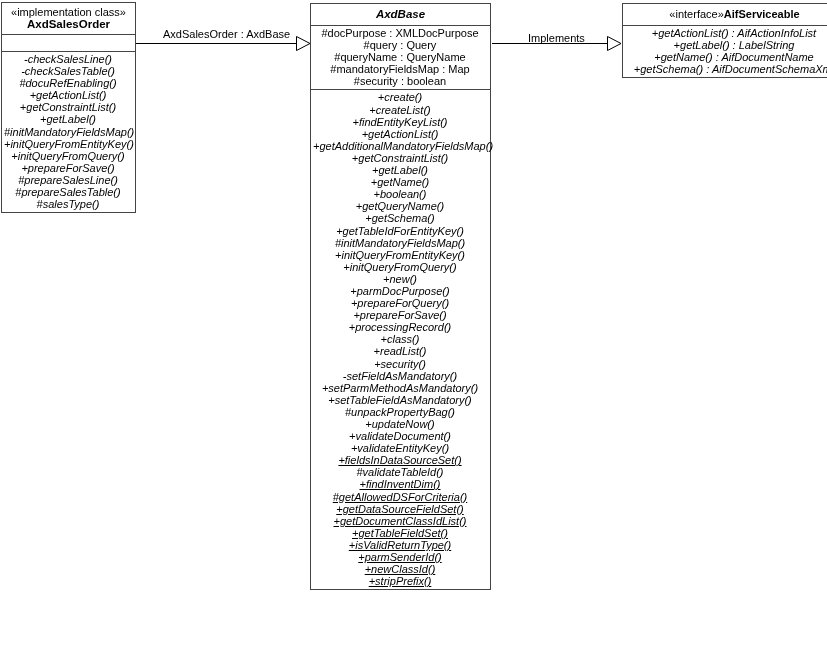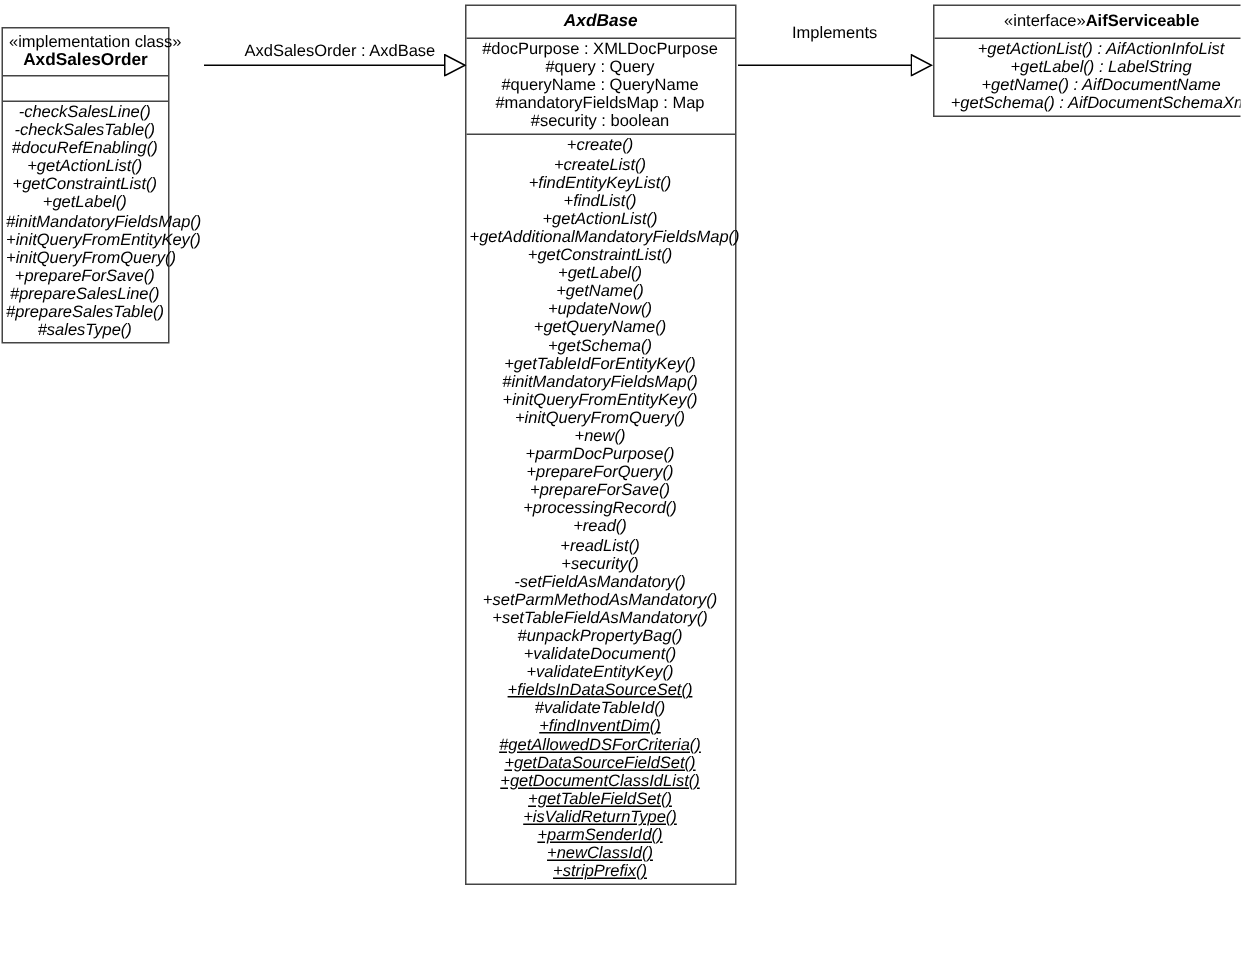--- a/index.html
+++ b/index.html
@@ -91,21 +91,21 @@
   .arrow-hollow {
     position: absolute;
     width: 0;
     height: 0;
   }
   .arrow-hollow svg { display: block; }
 </style>
 </head>
 <body>
 
-<div class="uml-class" id="cls-axd-sales-order" style="left:1px; top:18px; width:112px;">
+<div class="uml-class" id="cls-axd-sales-order" style="left:1px; top:2px; width:135px;">
   <div class="class-header">
     <div class="stereotype">«implementation class»</div>
     <div class="class-title upright">AxdSalesOrder</div>
   </div>
   <div class="compartment empty" id="cmp-aso-attrs"></div>
   <div class="compartment" id="cmp-aso-ops">
       <div class="member it">-checkSalesLine()</div>
       <div class="member it">-checkSalesTable()</div>
       <div class="member it">#docuRefEnabling()</div>
       <div class="member it">+getActionList()</div>
@@ -129,45 +129,45 @@
       <div class="member up">#docPurpose : XMLDocPurpose</div>
       <div class="member up">#query : Query</div>
       <div class="member up">#queryName : QueryName</div>
       <div class="member up">#mandatoryFieldsMap : Map</div>
       <div class="member up">#security : boolean</div>
     </div>
   <div class="compartment" id="cmp-ab-ops">
       <div class="member it">+create()</div>
       <div class="member it">+createList()</div>
       <div class="member it">+findEntityKeyList()</div>
-      <div class="member it">+findList()</div>
       <div class="member it">+getActionList()</div>
       <div class="member it">+getAdditionalMandatoryFieldsMap()</div>
       <div class="member it">+getConstraintList()</div>
       <div class="member it">+getLabel()</div>
       <div class="member it">+getName()</div>
-      <div class="member it">+updateNow()</div>
+      <div class="member it">+boolean()</div>
       <div class="member it">+getQueryName()</div>
       <div class="member it">+getSchema()</div>
       <div class="member it">+getTableIdForEntityKey()</div>
       <div class="member it">#initMandatoryFieldsMap()</div>
       <div class="member it">+initQueryFromEntityKey()</div>
       <div class="member it">+initQueryFromQuery()</div>
       <div class="member it">+new()</div>
       <div class="member it">+parmDocPurpose()</div>
       <div class="member it">+prepareForQuery()</div>
       <div class="member it">+prepareForSave()</div>
       <div class="member it">+processingRecord()</div>
-      <div class="member it">+read()</div>
+      <div class="member it">+class()</div>
       <div class="member it">+readList()</div>
       <div class="member it">+security()</div>
       <div class="member it">-setFieldAsMandatory()</div>
       <div class="member it">+setParmMethodAsMandatory()</div>
       <div class="member it">+setTableFieldAsMandatory()</div>
       <div class="member it">#unpackPropertyBag()</div>
+      <div class="member it">+updateNow()</div>
       <div class="member it">+validateDocument()</div>
       <div class="member it">+validateEntityKey()</div>
       <div class="member it static">+fieldsInDataSourceSet()</div>
       <div class="member it">#validateTableId()</div>
       <div class="member it static">+findInventDim()</div>
       <div class="member it static">#getAllowedDSForCriteria()</div>
       <div class="member it static">+getDataSourceFieldSet()</div>
       <div class="member it static">+getDocumentClassIdList()</div>
       <div class="member it static">+getTableFieldSet()</div>
       <div class="member it static">+isValidReturnType()</div>
@@ -196,13 +196,13 @@
   </svg>
 </div>
 <div class="conn-label" style="left:163px; top:28px;">AxdSalesOrder : AxdBase</div>
 
 <div class="conn-line" style="left:492px; top:43px; width:119px;"></div>
 <div class="arrow-hollow" style="left:607px; top:36px;">
   <svg width="15" height="15" viewBox="0 0 15 15">
     <polygon points="0.5,0.5 14,7.5 0.5,14.5" fill="#ffffff" stroke="#000000" stroke-width="1"></polygon>
   </svg>
 </div>
-<div class="conn-label" style="left:528px; top:16px;">Implements</div>
+<div class="conn-label" style="left:528px; top:32px;">Implements</div>
 
 </body></html>

